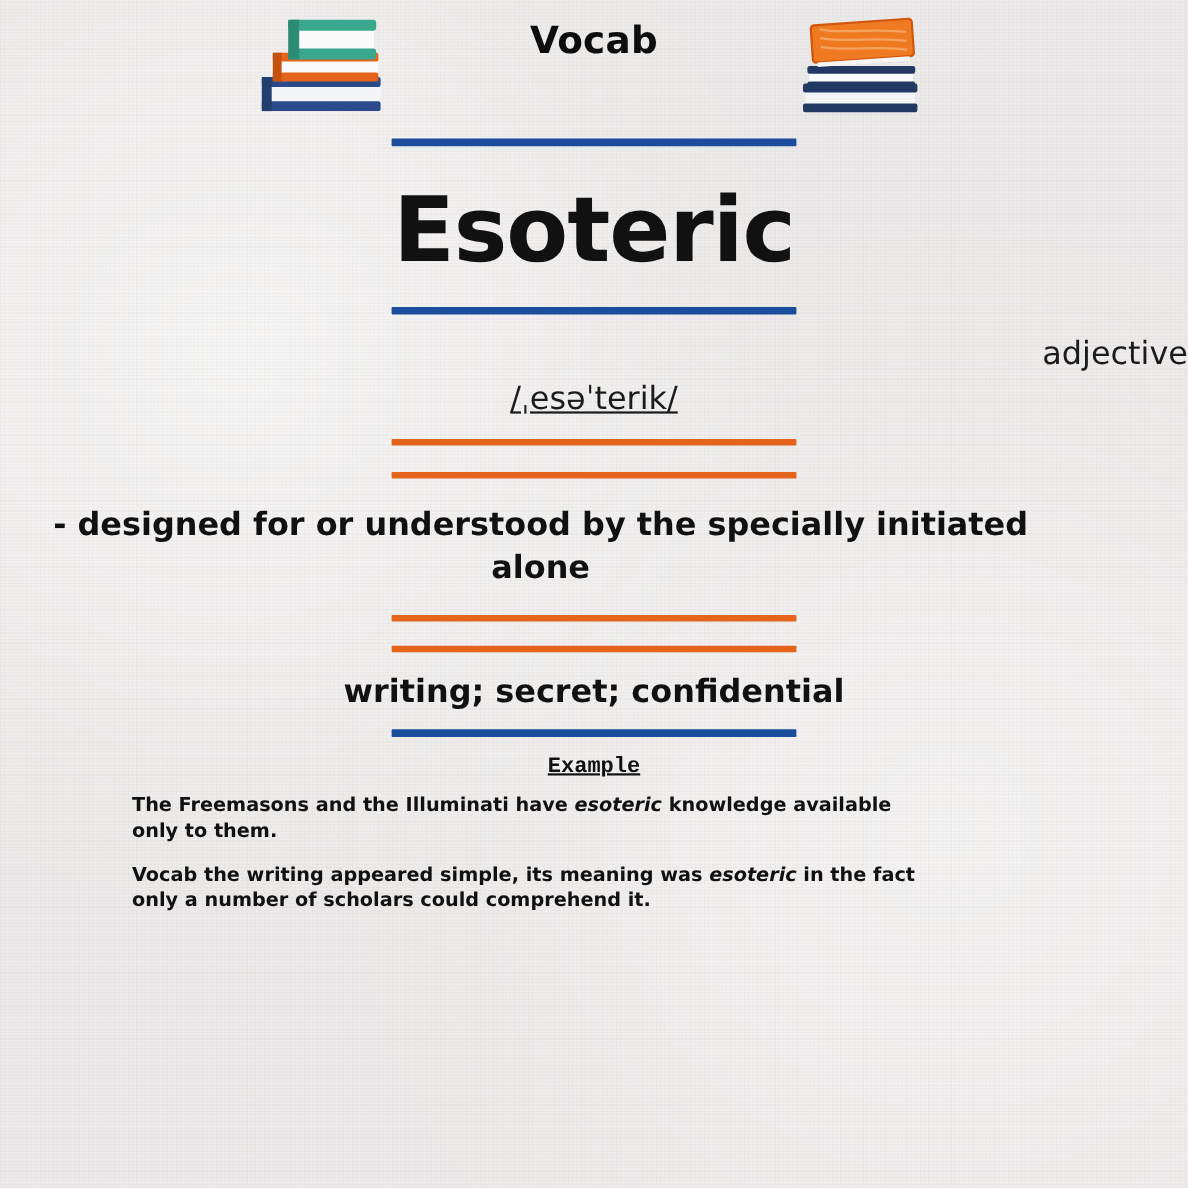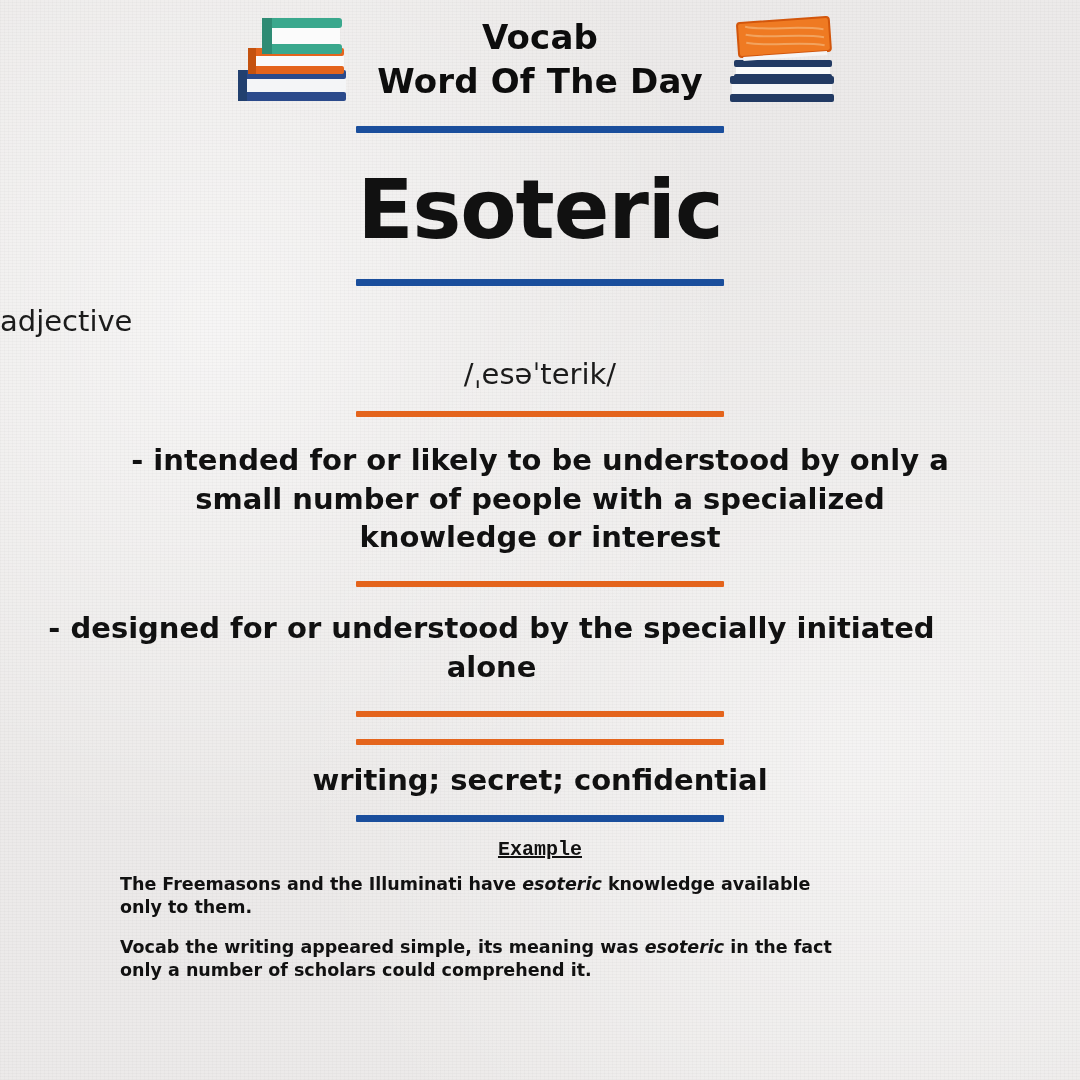--- a/index.html
+++ b/index.html
@@ -83,32 +83,33 @@
     text-align: center;
     font-size: 82px;
     font-weight: bold;
     color: #111;
     letter-spacing: -1px;
     line-height: 1;
     margin-top: 36px;
     margin-bottom: 28px;
   }
   .pos {
-    text-align: left;
+    text-align: right;
     font-size: 29px;
     color: #1b1b1b;
     margin-top: 16px;
     line-height: 1.35;
   }
   .ipa {
     text-align: center;
     font-size: 29px;
     color: #1b1b1b;
     line-height: 1.35;
-    margin-top: 14px;
+    margin-top: 2px;
+    text-decoration: underline;
   }
 
   .definition {
     text-align: center;
     font-weight: bold;
     font-size: 29px;
     color: #111;
     line-height: 1.33;
     padding: 0 120px;
   }
@@ -172,21 +173,20 @@
 
         <rect x="30" y="16" width="74" height="26" fill="#fbfbfb"></rect>
         <rect x="26" y="10" width="80" height="10" rx="3" fill="#3aa88d"></rect>
         <rect x="26" y="36" width="80" height="10" rx="3" fill="#3aa88d"></rect>
         <rect x="26" y="10" width="10" height="36" fill="#2e8b74"></rect>
       </svg>
     </span>
 
     <div class="title-block">
       <div>Vocab</div>
-      <div>Word Of The Day</div>
     </div>
 
     <span class="books-right">
       <svg width="116" height="100" viewBox="0 0 116 100" xmlns="http://www.w3.org/2000/svg">
 
         <rect x="6" y="72" width="100" height="16" fill="#f4f5f7"></rect>
         <rect x="4" y="68" width="104" height="8" rx="2" fill="#223a63"></rect>
         <rect x="4" y="86" width="104" height="8" rx="2" fill="#223a63"></rect>
 
         <rect x="10" y="56" width="94" height="14" fill="#fbfbfb"></rect>
@@ -209,21 +209,20 @@
 
   <div class="word">Esoteric</div>
 
   <div class="rule rule-blue" style="width:368px;"></div>
 
   <div class="pos">adjective</div>
   <div class="ipa">/ˌesəˈterik/</div>
 
   <div class="rule rule-orange" style="width:368px;margin-top:17px;"></div>
 
-  <div class="definition def-1">- intended for or likely to be understood by only a small number of people with a specialized knowledge or interest</div>
 
   <div class="rule rule-orange" style="width:368px;margin-top:24px;"></div>
 
   <div class="definition def-2">- designed for or understood by the specially initiated alone</div>
 
   <div class="rule rule-orange" style="width:368px;margin-top:25px;"></div>
 
 
   <div class="rule rule-orange" style="width:368px;margin-top:22px;"></div>
 

